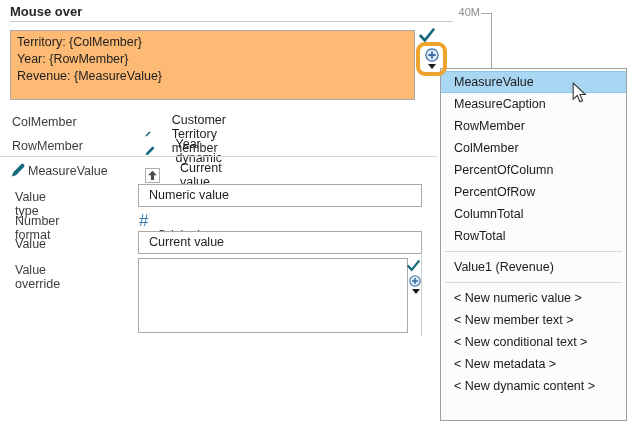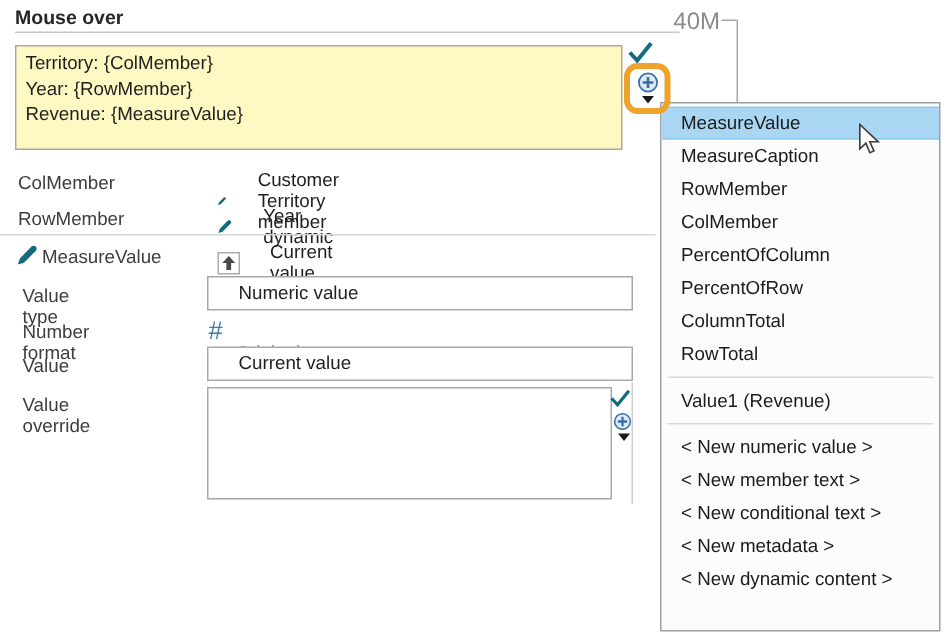--- a/index.html
+++ b/index.html
@@ -14,21 +14,21 @@
   .panel-title {
     position:absolute; left:10px; top:4px;
     font-size:13px; font-weight:bold; color:#262626;
   }
   .title-rule {
     position:absolute; left:10px; top:21px; width:443px; height:1px;
     background:#c9c9c9;
   }
   .tooltip-box {
     position:absolute; left:10px; top:30px; width:405px; height:70px;
-    border:1px solid #a9a9a9; background:#fef9c3;
+    border:1px solid #a9a9a9; background:#fdba74;
     font-size:12.5px; line-height:17px; color:#1f1f1f;
     padding:3px 6px; white-space:pre-line; cursor:text;
   }
 
   .icon-col-1 { position:absolute; left:418px; top:27px; width:22px; }
   .check-icon { display:block; }
   .plus-circle { display:block; margin:5px 0 2px 7px; }
   .caret-down {
     width:0; height:0; margin-left:10px;
     border-left:4px solid transparent; border-right:4px solid transparent;
@@ -47,21 +47,21 @@
   .prop-value { color:#1f1f1f;margin-left:18px; }
   .value-with-pencil { position:absolute; left:145px; top:-2px; display:flex; align-items:center; gap:3px; }
 
   .panel-sep {
     position:absolute; left:0; top:156px; width:437px; height:1px; background:#d6d6d6;
   }
 
   .select-box {
     position:absolute; left:138px; width:284px; height:23px;
     border:1px solid #a9a9a9; background:#fff;
-    font-size:12.5px; color:#1f1f1f; line-height:21px; padding-left:20px;
+    font-size:12.5px; color:#1f1f1f; line-height:21px; padding-left:10px;
     cursor:default;
   }
   .override-box {
     position:absolute; left:138px; top:258px; width:270px; height:75px;
     border:1px solid #a9a9a9; background:#fff; cursor:text;
     font-size:12.5px; padding:3px 5px;
   }
   .panel-edge {
     position:absolute; left:421px; top:255px; width:1px; height:81px; background:#cfcfcf;
   }
@@ -75,21 +75,21 @@
     display:inline-block; vertical-align:-2px;
   }
 
   .icon-col-2 { position:absolute; left:406px; top:259px; width:17px; }
   .icon-col-2 .caret-down { margin-left:6px; }
   .icon-col-2 .plus-circle { margin:3px 0 2px 3px; }
 
   
   .axis-tick-label {
     position:absolute; left:448px; top:6px; width:32px; text-align:right;
-    font-size:16px; color:#8c8c8c;
+    font-size:11px; color:#8c8c8c;
   }
   .axis-tick { position:absolute; left:481px; top:13px; width:10px; height:1px; background:#a8a8a8; }
   .axis-line  { position:absolute; left:491px; top:13px; width:1px; height:57px; background:#a8a8a8; }
 
   
   .context-menu {
     position:absolute; left:440px; top:68px; width:187px; height:353px;
     background:#fcfcfc; border:1px solid #9f9f9f; z-index:20;
     padding-top:2px; overflow:hidden;
   }

